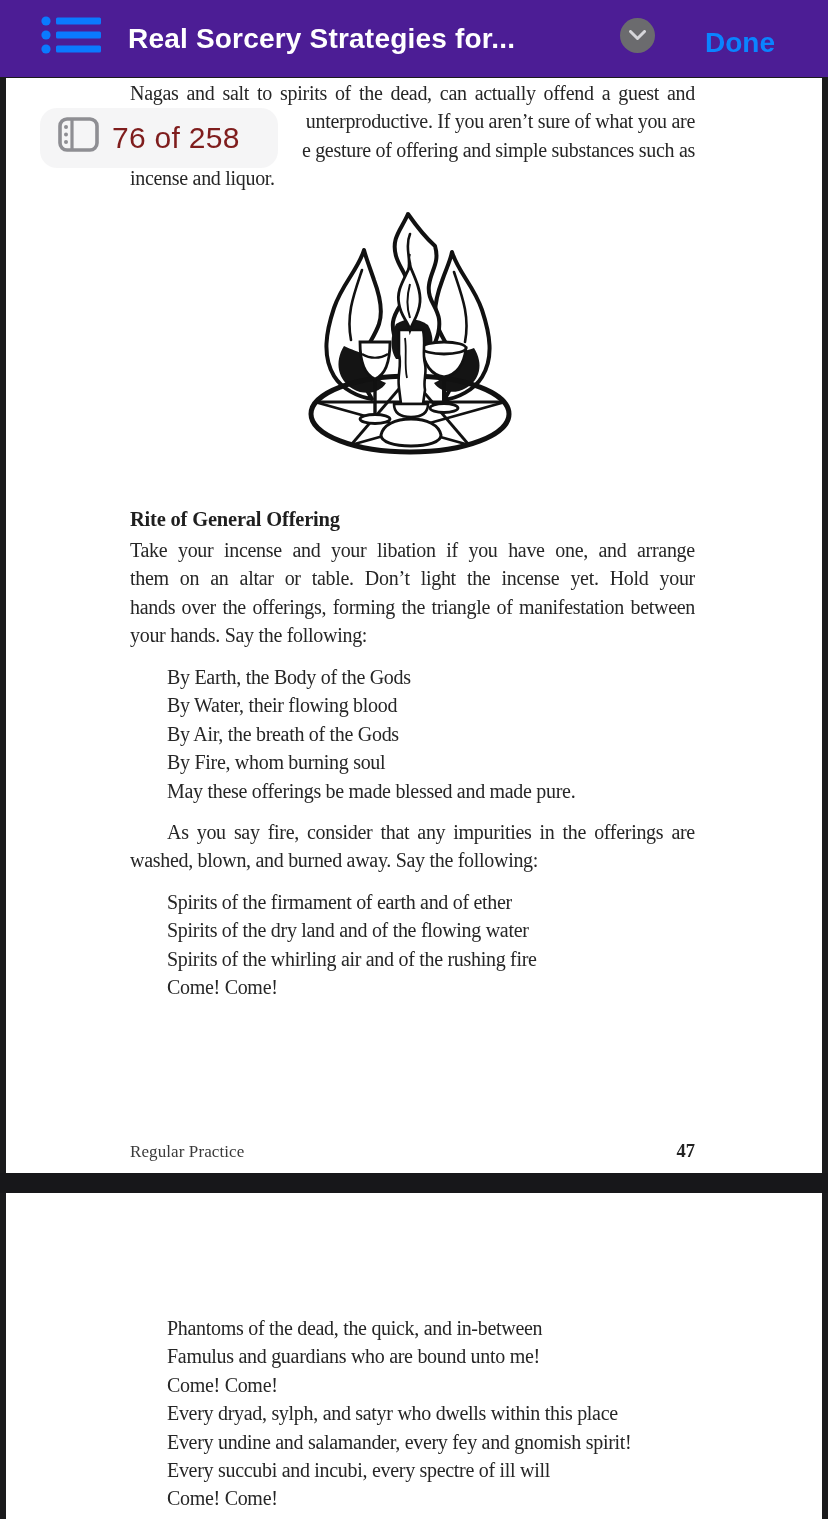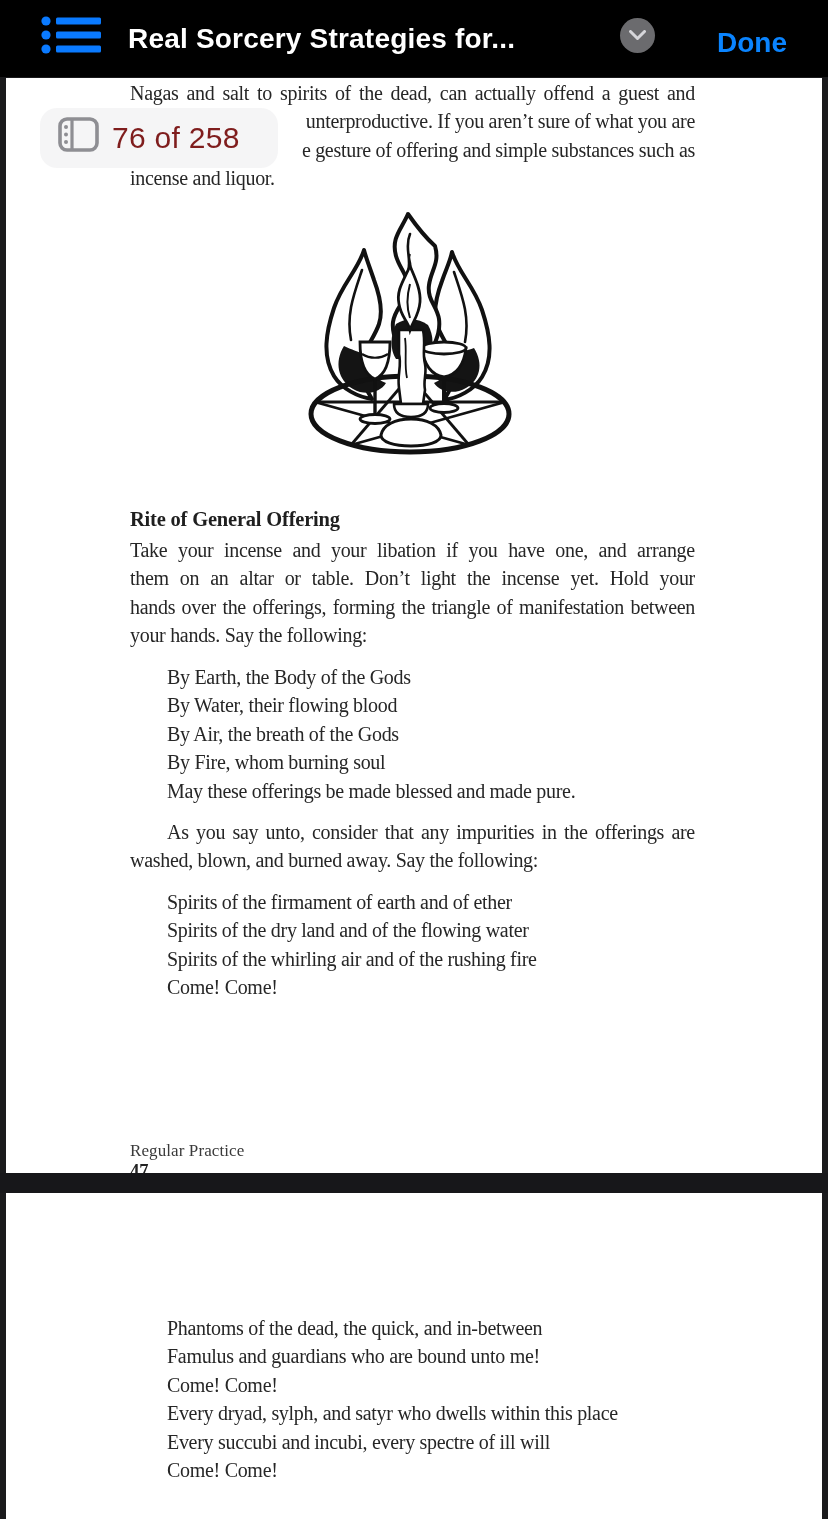--- a/index.html
+++ b/index.html
@@ -4,38 +4,37 @@
 <style>
   html,body{margin:0;padding:0;}
   body{
     width:828px;height:1519px;position:relative;overflow:hidden;
     background:#1a1a1c;
     font-family:"Liberation Serif", serif;
   }
   
   .navbar{
     position:absolute;left:0;top:0;width:828px;height:77px;
-    background:#000000;z-index:30;
+    background:#4c1d95;z-index:30;
   }
   .toc-btn{position:absolute;left:40px;top:13px;width:64px;height:48px;
     display:flex;align-items:center;justify-content:center;cursor:pointer;}
   .nav-title{
     position:absolute;left:128px;top:0;height:77px;display:flex;align-items:center;
     font-family:"Liberation Sans", sans-serif;font-size:28px;font-weight:700;color:#ffffff;
     letter-spacing:.2px;white-space:nowrap;
   }
   .chevron-btn{
     position:absolute;left:620px;top:18px;width:35px;height:35px;border-radius:50%;
     background:#6b6b6e;display:flex;align-items:center;justify-content:center;cursor:pointer;
   }
   .done-btn{
     position:absolute;left:705px;top:0;height:86px;display:flex;align-items:center;
     font-family:"Liberation Sans", sans-serif;font-size:28px;font-weight:600;color:#0a84ff;
     cursor:pointer;
-    margin-left:12px;
   }
   
   .page-pill{
     position:absolute;left:40px;top:108px;width:238px;height:60px;border-radius:17px;
     background:rgba(245,245,246,.97);z-index:20;display:flex;align-items:center;
     padding-left:18px;box-sizing:border-box;
     font-family:"Liberation Sans", sans-serif;font-size:30px;color:#7f1d1d;
   }
   .page-pill .pill-label{margin-left:13px;letter-spacing:.3px;}
   
@@ -49,21 +48,21 @@
   }
   .tl.just{display:flex;justify-content:space-between;}
   .tl.right{text-align:right;}
   .verse{left:161px;width:530px;}
   .heading{
     position:absolute;left:124px;top:430px;font-size:20.5px;font-weight:700;
     letter-spacing:-0.2px;color:#1f1f1f;
   }
   .footer-row{
     position:absolute;left:124px;top:1063px;width:565px;
-    display:flex;justify-content:space-between;align-items:baseline;flex-direction:column;
+    display:flex;justify-content:space-between;align-items:baseline;
   }
   .footer-left{font-size:17px;color:#3a3a3a;letter-spacing:.1px;}
   .footer-right{font-size:18.5px;font-weight:700;color:#222;}
   .illustration{position:absolute;left:300px;top:130px;width:212px;height:250px;}
   .gap-strip{position:absolute;left:0;top:1173px;width:828px;height:20px;background:#17171a;}
 </style>
 </head>
 <body>
 
 <div class="navbar">
@@ -243,21 +242,21 @@
       <div class="tl">By Air, the breath of the Gods</div>
       <div class="tl">By Fire, whom burning soul</div>
       <div class="tl">May these offerings be made blessed and made pure.</div>
     </div>
 
   <div class="block" style="top:740px">
       <div class="tl just" style="padding-left: 37px;">
         <span>As</span>
         <span>you</span>
         <span>say</span>
-        <span>unto,</span>
+        <span>fire,</span>
         <span>consider</span>
         <span>that</span>
         <span>any</span>
         <span>impurities</span>
         <span>in</span>
         <span>the</span>
         <span>offerings</span>
         <span>are</span>
       </div>
       <div class="tl">washed, blown, and burned away. Say the following:</div>
@@ -277,16 +276,17 @@
 </div>
 
 <div class="gap-strip"></div>
 
 <div class="page" id="page2">
   <div class="block verse" style="top:121px">
       <div class="tl">Phantoms of the dead, the quick, and in-between</div>
       <div class="tl">Famulus and guardians who are bound unto me!</div>
       <div class="tl">Come! Come!</div>
       <div class="tl">Every dryad, sylph, and satyr who dwells within this place</div>
+      <div class="tl">Every undine and salamander, every fey and gnomish spirit!</div>
       <div class="tl">Every succubi and incubi, every spectre of ill will</div>
       <div class="tl">Come! Come!</div>
     </div>
 </div>
 
 </body></html>

